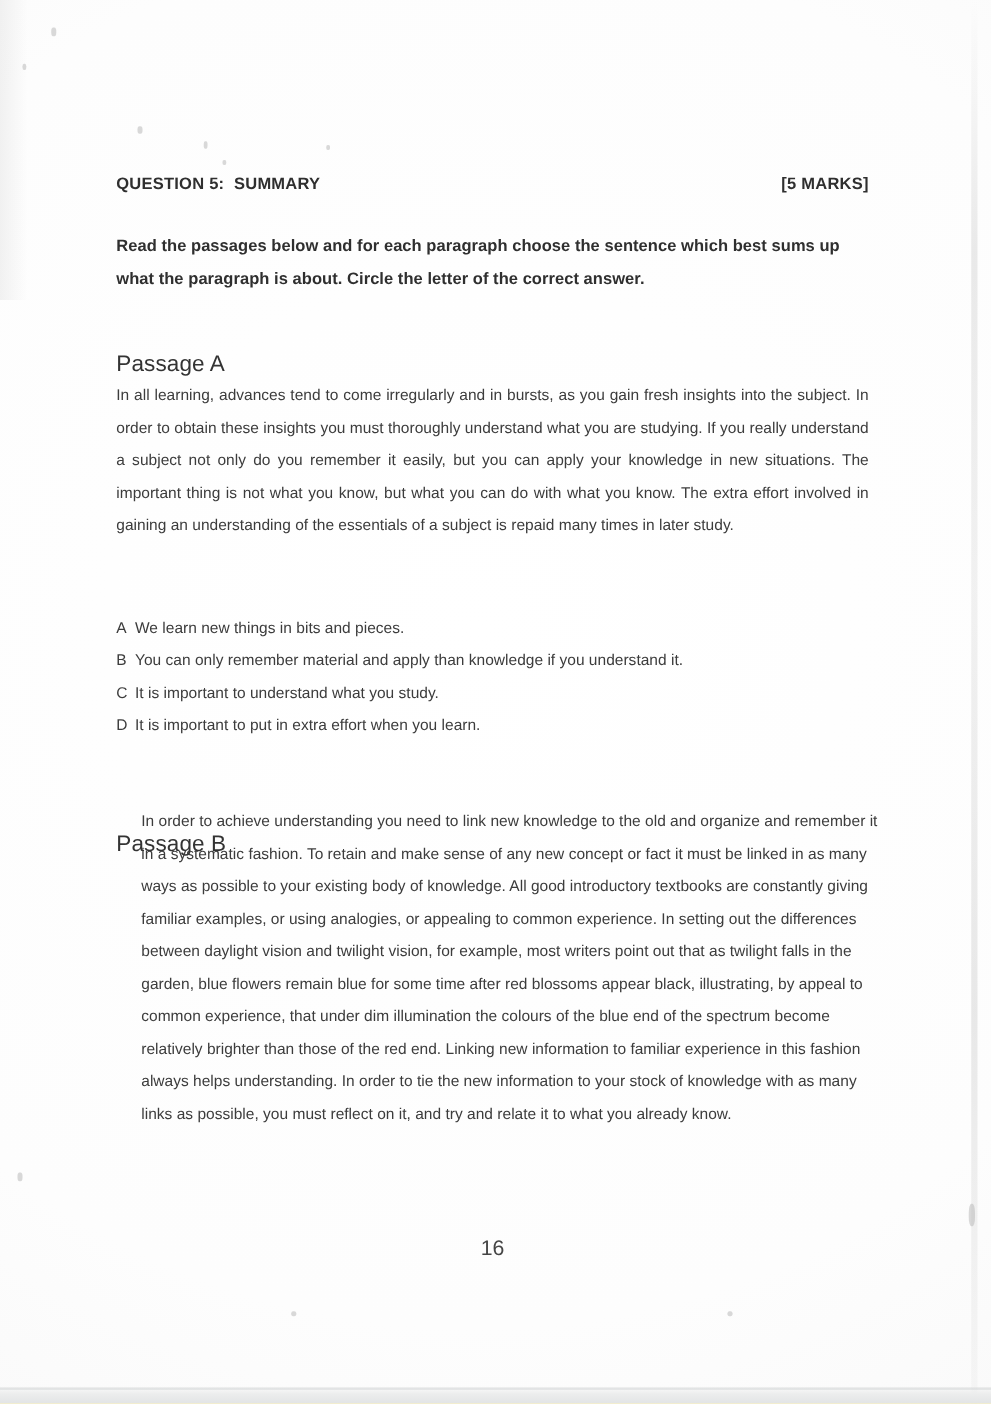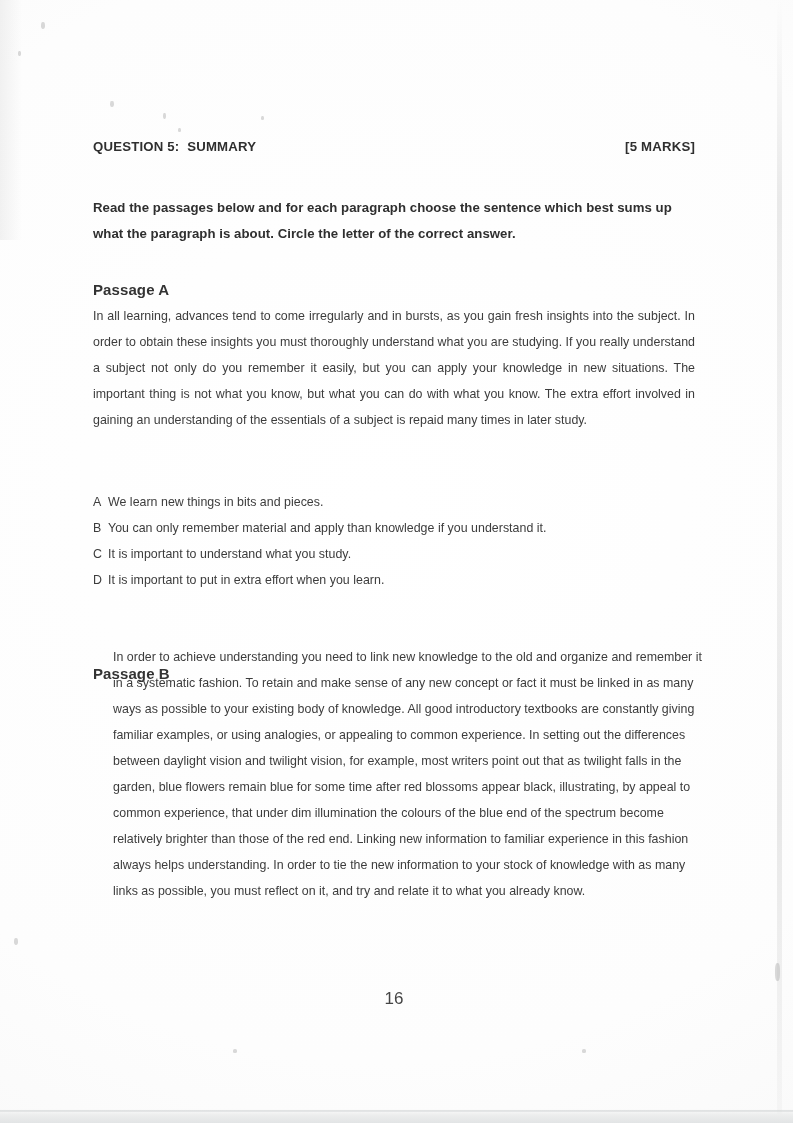--- a/index.html
+++ b/index.html
@@ -105,33 +105,33 @@
   .q-marks {
     font-size: 13.2px;
     font-weight: bold;
     color: #2f2f2f;
     letter-spacing: .2px;
     white-space: pre;
   }
 
   .instruction {
     position: absolute;
-    top: 195px;
+    top: 184px;
     left: 0;
     width: 588px;
     font-size: 13.2px;
     font-weight: bold;
     color: #2f2f2f;
     line-height: 26px;
     letter-spacing: .05px;
   }
 
   .passage-label {
-    font-size: 15px;
-    font-weight: bold;
+    font-size: 18px;
+    font-weight: normal;
     color: #333333;
     letter-spacing: .1px;
   }
 
   .passage-a-label { position: absolute; top: 281px; left: 0; }
 
   .passage-a-body {
     position: absolute;
     top: 303px;
     left: 0;

